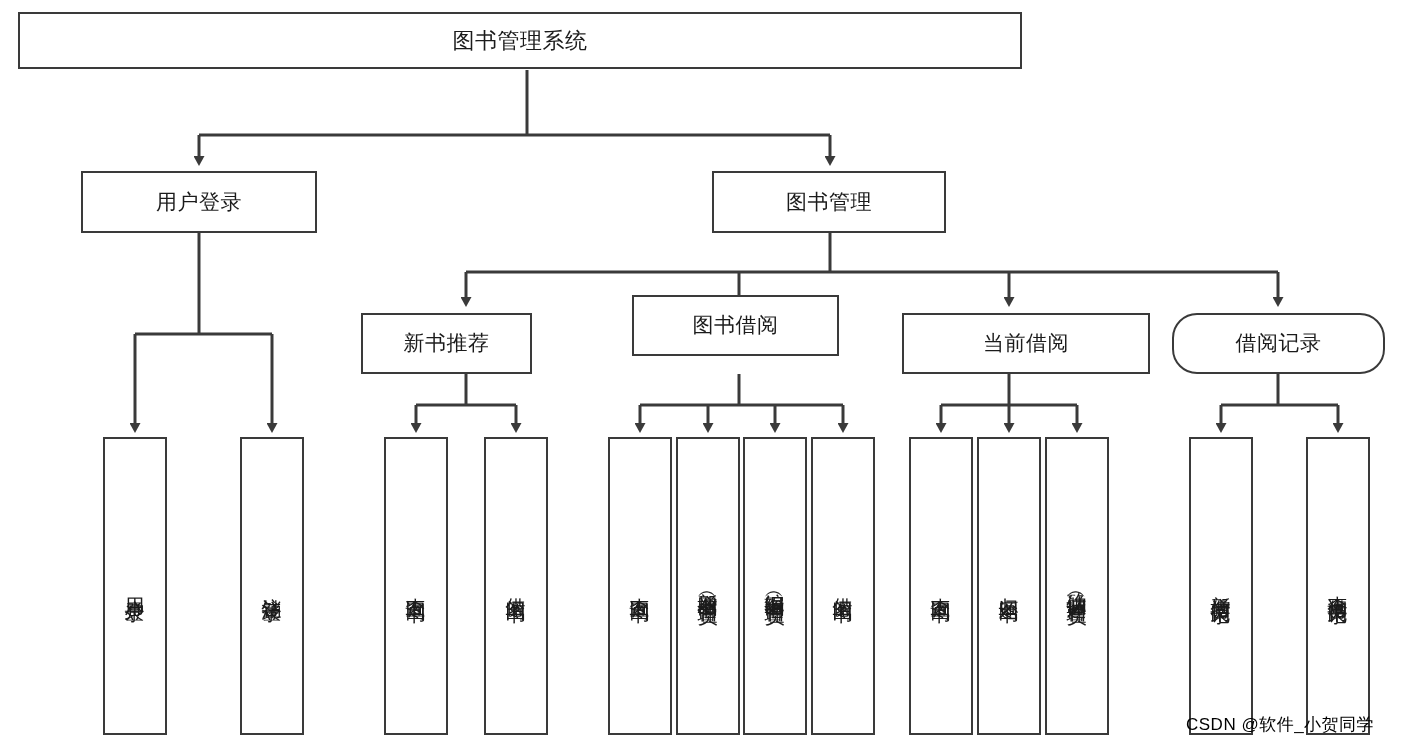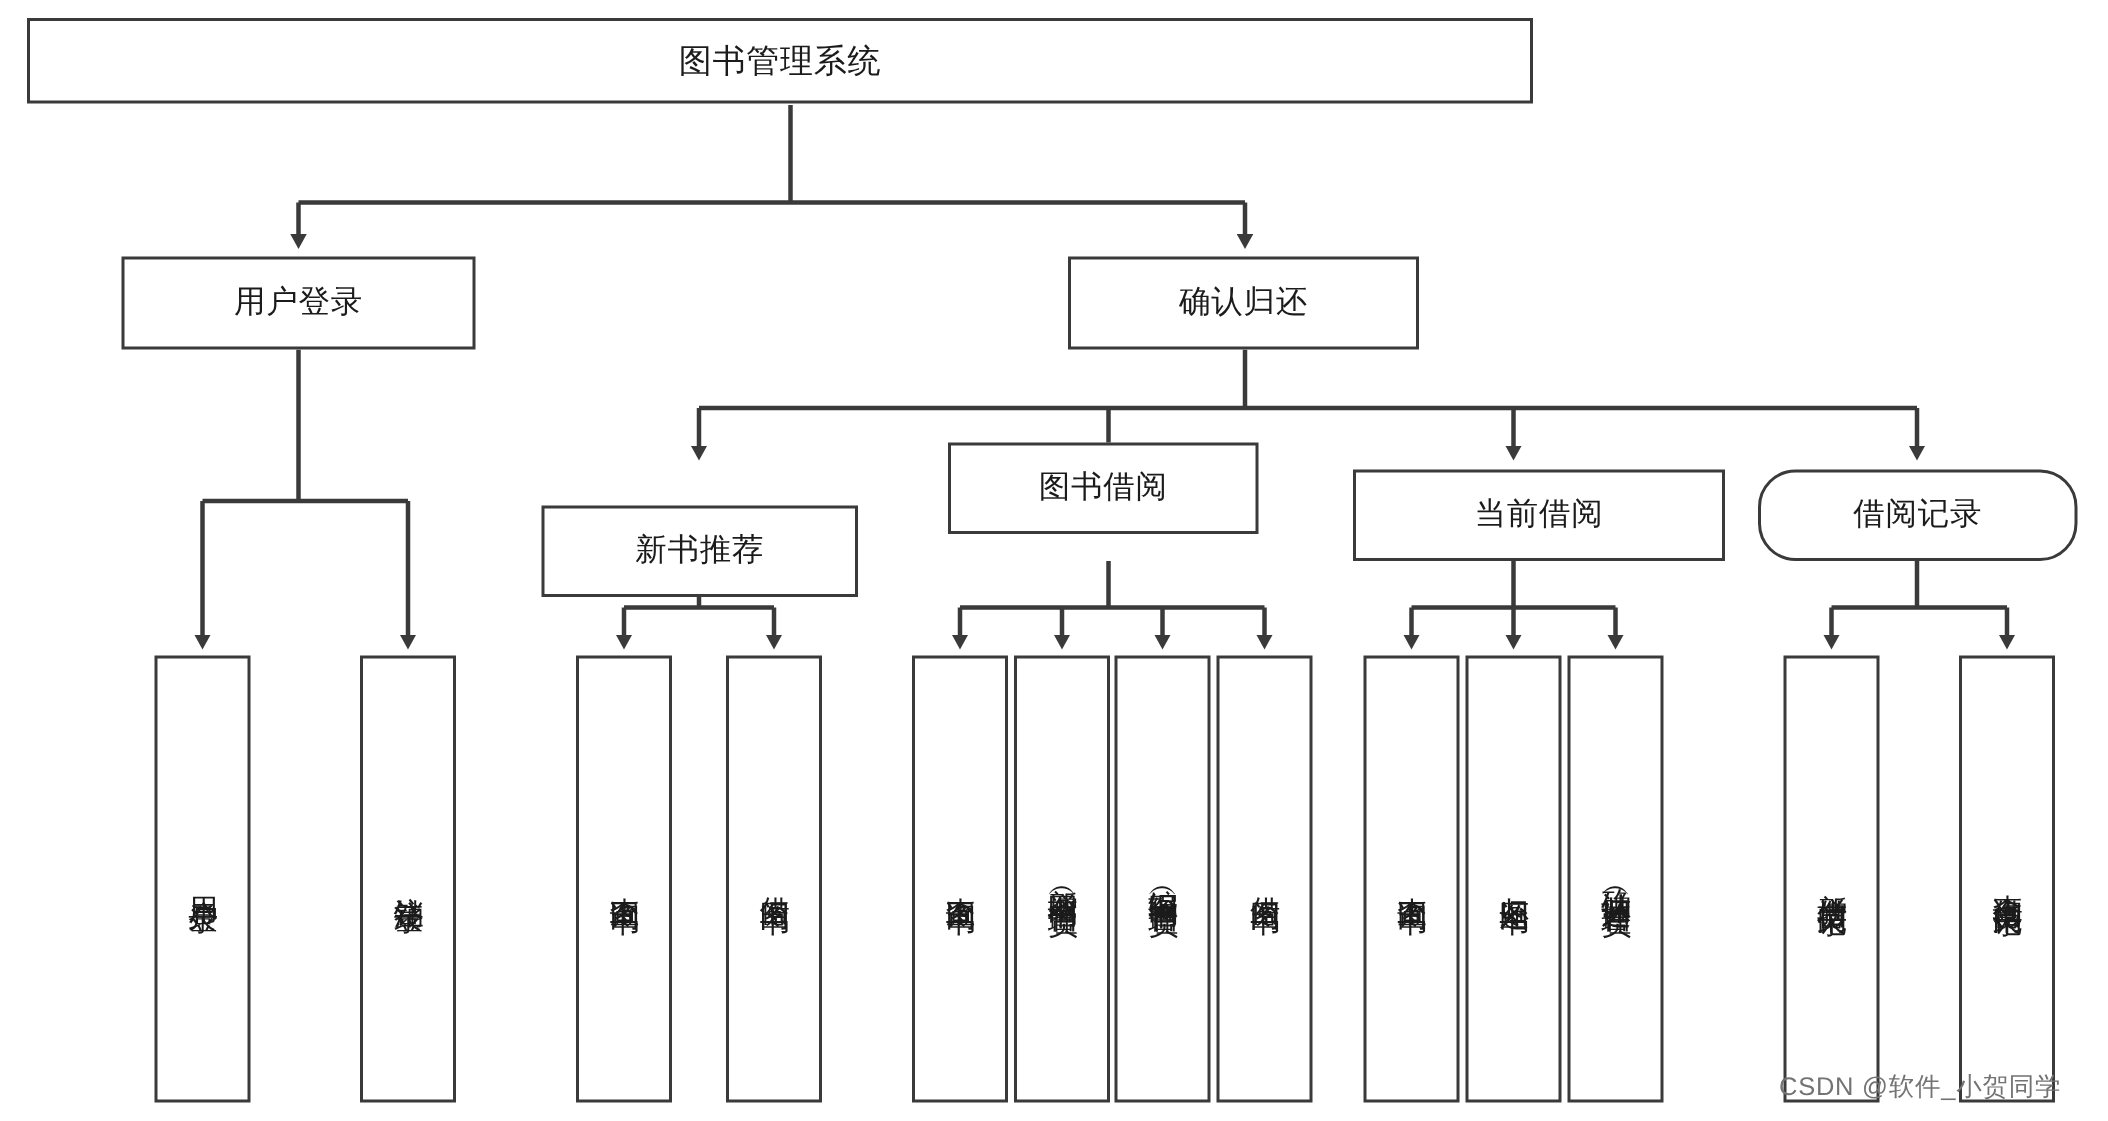--- a/index.html
+++ b/index.html
@@ -52,21 +52,21 @@
     letter-spacing: 2px;
     line-height: 1.0;
     max-height: 282px;
     text-align: center;
   }
   #watermark {
     position: absolute;
     left: 1186px;
     top: 713px;
     font-size: 17px;
-    color: #737373;
+    color: #000000;
     letter-spacing: 0.5px;
     white-space: nowrap;
     z-index: 3;
   }
 </style>
 </head>
 <body>
 
 <div id="canvas">
 
@@ -122,24 +122,24 @@
   </svg>
 
   <div class="node root" style="left:18px; top:12px; width:1004px; height:57px;">
     <span class="label">图书管理系统</span>
   </div>
 
   <div class="node lvl2" style="left:81px; top:171px; width:236px; height:62px;">
     <span class="label">用户登录</span>
   </div>
   <div class="node lvl2" style="left:712px; top:171px; width:234px; height:62px;">
-    <span class="label">确认归还</span>
+    <span class="label">图书管理</span>
   </div>
 
-  <div class="node lvl3" style="left:361px; top:313px; width:211px; height:61px;margin-top:24px;">
+  <div class="node lvl3" style="left:361px; top:313px; width:171px; height:61px;">
     <span class="label">新书推荐</span>
   </div>
   <div class="node lvl3" style="left:632px; top:295px; width:207px; height:61px;">
     <span class="label">图书借阅</span>
   </div>
   <div class="node lvl3" style="left:902px; top:313px; width:248px; height:61px;">
     <span class="label">当前借阅</span>
   </div>
   <div class="node lvl3" style="left:1172px; top:313px; width:213px; height:61px;border-radius:25px;">
     <span class="label">借阅记录</span>

